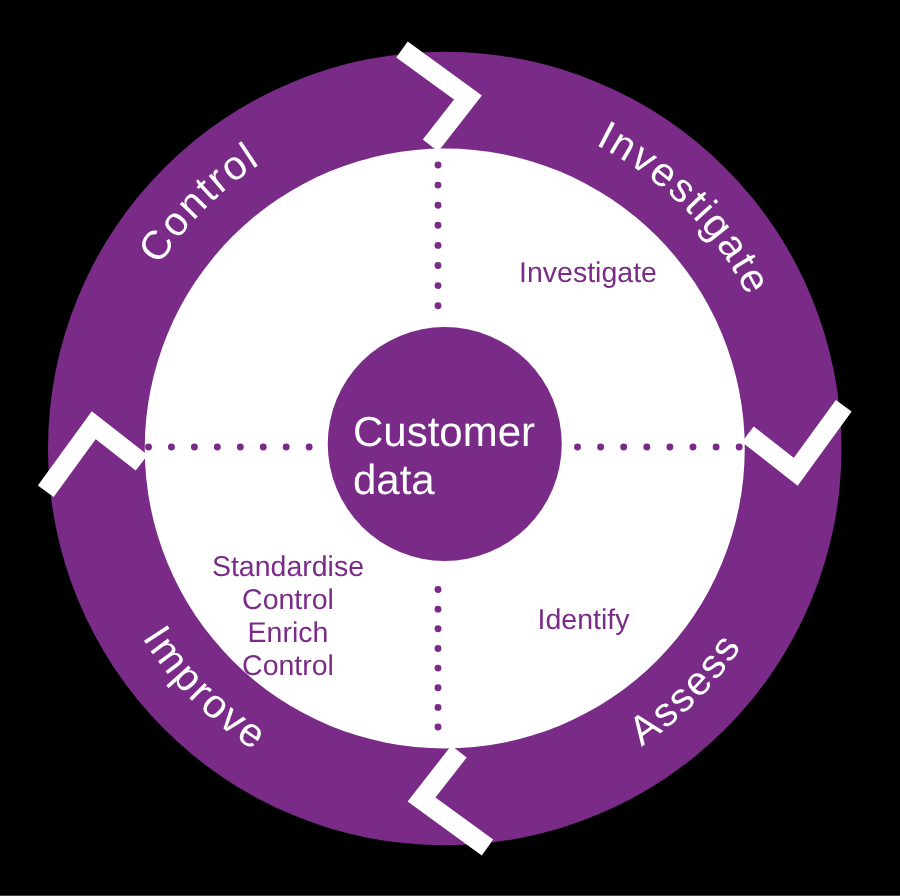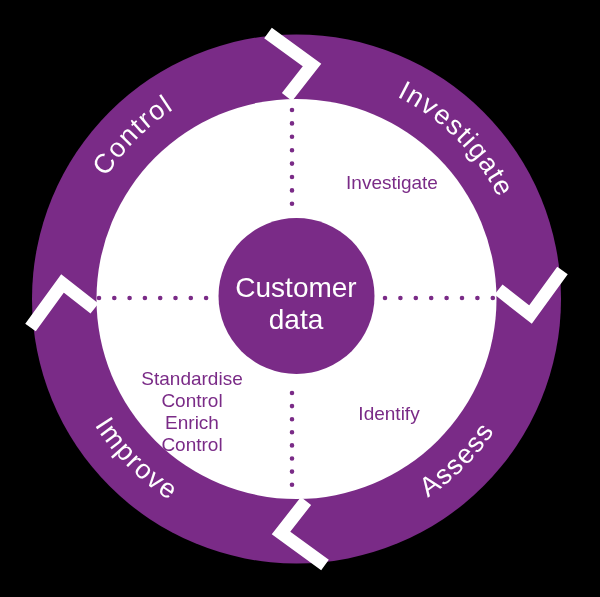--- a/index.html
+++ b/index.html
@@ -25,21 +25,20 @@
     transform: translate(-50%, -50%);
     text-align: center;
     font-size: 19px;
     line-height: 22px;
     white-space: nowrap;
   }
   
   .center-label {
     position: absolute;
     transform: translate(-50%, -50%);
-    text-align: center;
     font-size: 28px;
     line-height: 32px;
     color: #ffffff;
     white-space: nowrap;
   }
   .pos-tl { left: 190px; top: 188px; }
   .pos-tr { left: 392px; top: 183px; }
   .pos-bl { left: 192px; top: 412px; }
   .pos-br { left: 389px; top: 414px; }
   .pos-center { left: 296px; top: 304px; }

